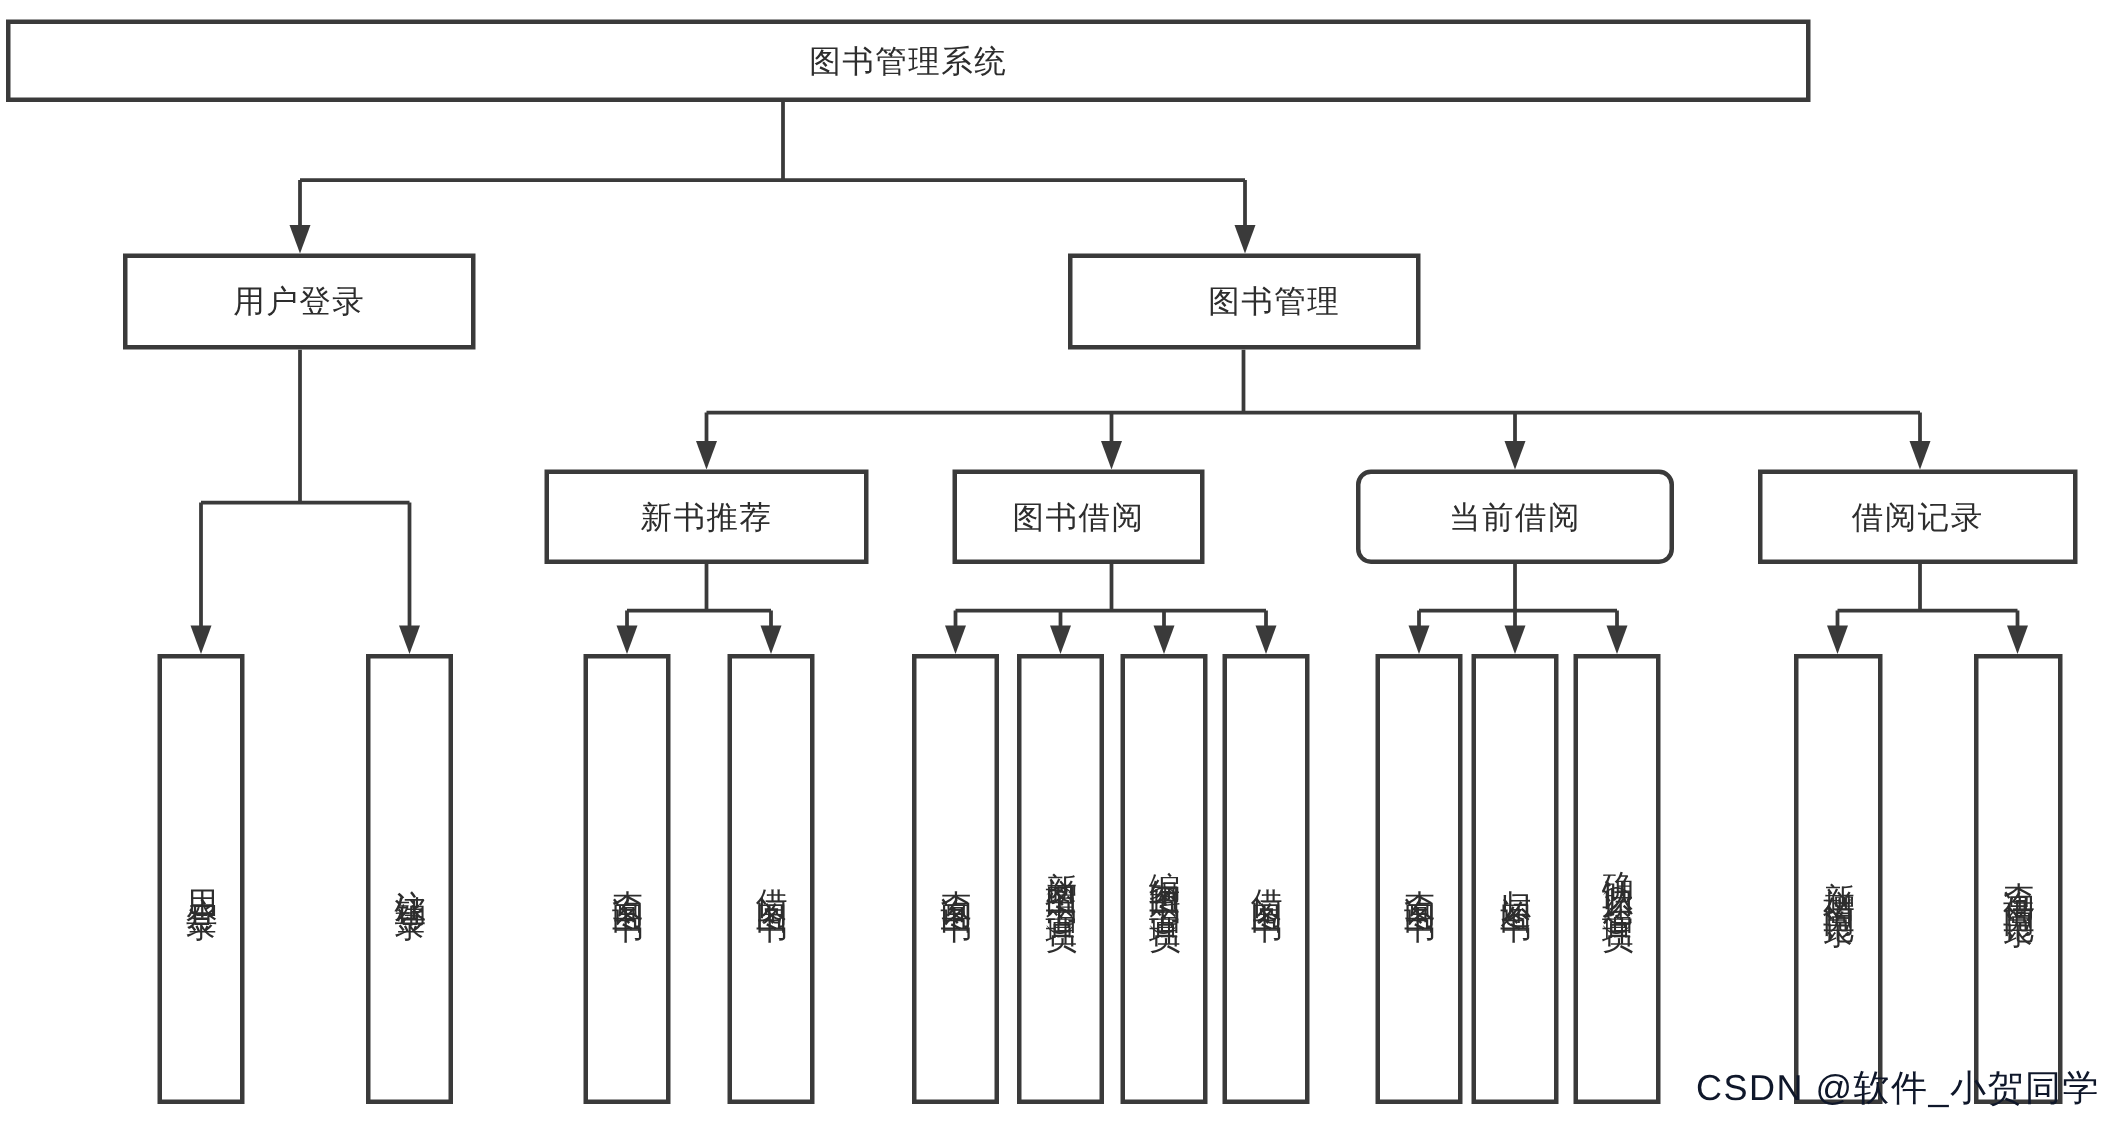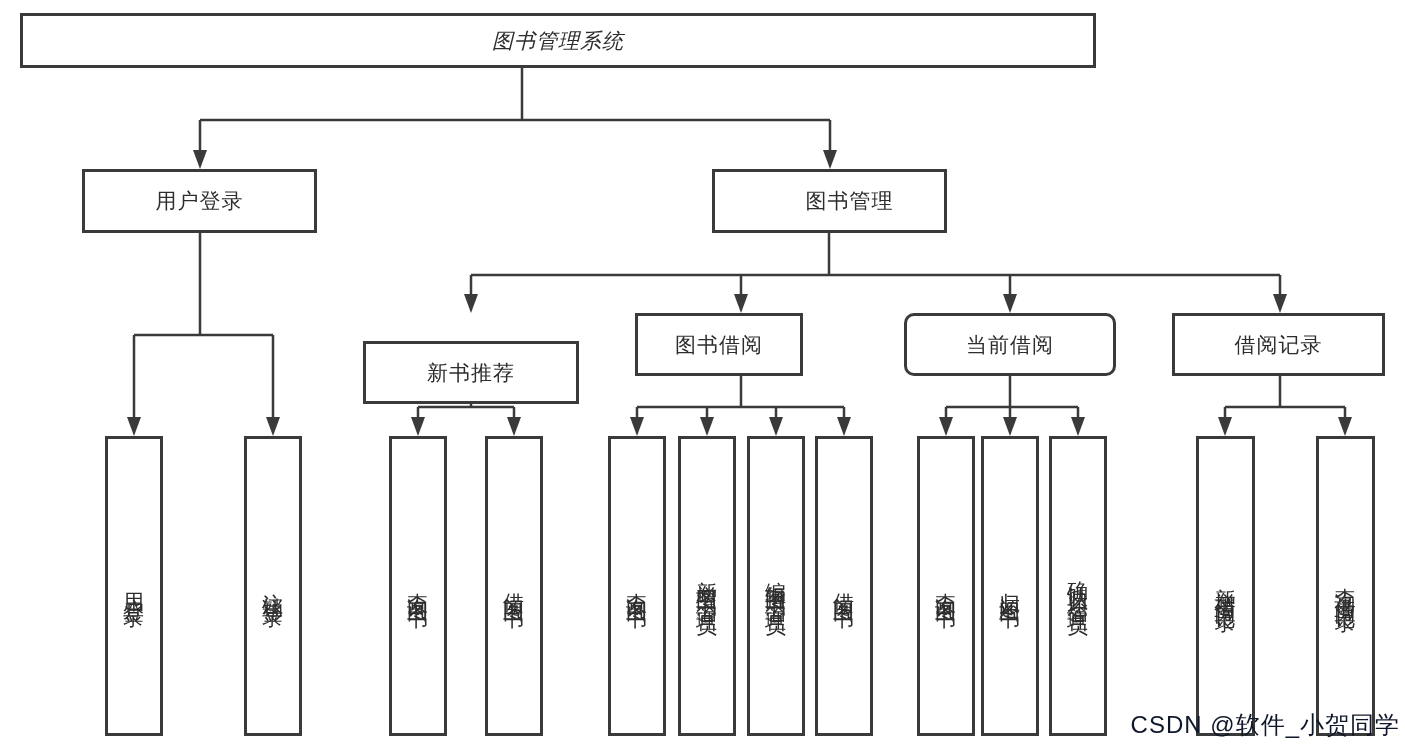--- a/index.html
+++ b/index.html
@@ -97,32 +97,32 @@
       <polygon points="769,417 783,417 776,436"></polygon>
       <polygon points="837,417 851,417 844,436"></polygon>
       <polygon points="939,417 953,417 946,436"></polygon>
       <polygon points="1003,417 1017,417 1010,436"></polygon>
       <polygon points="1071,417 1085,417 1078,436"></polygon>
       <polygon points="1218,417 1232,417 1225,436"></polygon>
       <polygon points="1338,417 1352,417 1345,436"></polygon>
     </g>
   </svg>
 
-  <div class="box" style="left:20px; top:13px; width:1076px; height:55px;font-style:italic;">
+  <div class="box" style="left:4px; top:13px; width:1203px; height:55px;">
     <span class="h-label">图书管理系统</span>
   </div>
 
   <div class="box" style="left:82px; top:169px; width:235px; height:64px;">
     <span class="h-label">用户登录</span>
   </div>
   <div class="box" style="left:712px; top:169px; width:235px; height:64px;padding-left:40px;">
     <span class="h-label">图书管理</span>
   </div>
 
-  <div class="box" style="left:363px; top:313px; width:216px; height:63px;margin-top:28px;">
+  <div class="box" style="left:363px; top:313px; width:216px; height:63px;">
     <span class="h-label">新书推荐</span>
   </div>
   <div class="box" style="left:635px; top:313px; width:168px; height:63px;">
     <span class="h-label">图书借阅</span>
   </div>
   <div class="box" style="left:904px; top:313px; width:212px; height:63px;border-radius:10px;">
     <span class="h-label">当前借阅</span>
   </div>
   <div class="box" style="left:1172px; top:313px; width:213px; height:63px;">
     <span class="h-label">借阅记录</span>

